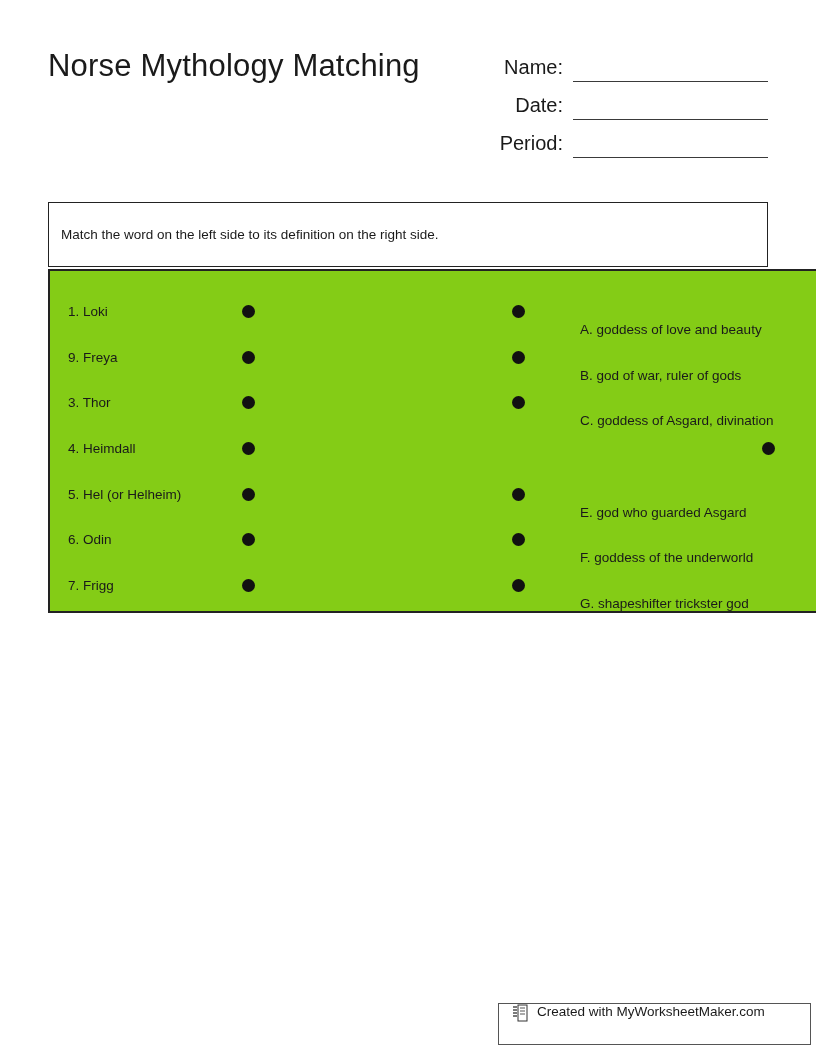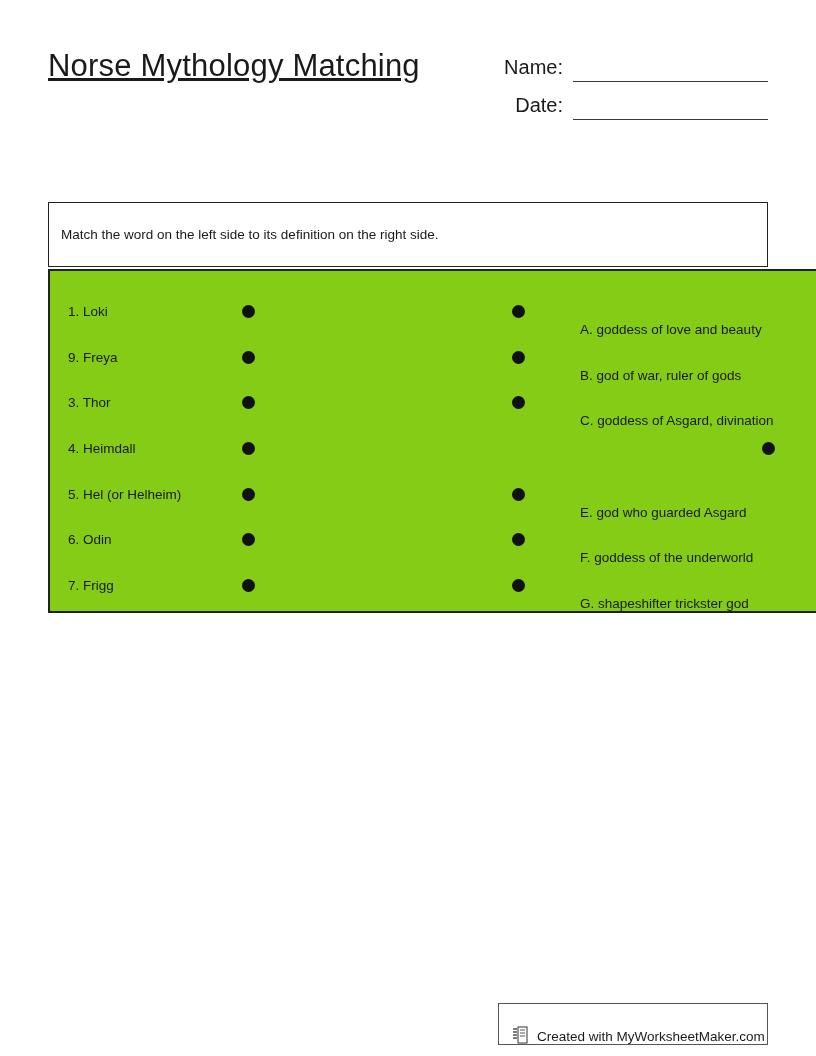--- a/index.html
+++ b/index.html
@@ -32,21 +32,20 @@
   }
   .title {
     position: absolute;
     top: 4px;
     left: 0;
     font-size: 31px;
     font-weight: 400;
     letter-spacing: 0.2px;
     color: #1a1a1a;
     white-space: nowrap;
-    text-decoration: underline;
   }
   .fields {
     position: absolute;
     top: 0;
     right: 0;
     width: 320px;
   }
   .field-row {
     display: flex;
     align-items: flex-end;
@@ -141,27 +140,27 @@
     padding-left: 8px;
     box-sizing: border-box;
     margin-top: 36px;
   }
 
   
   .footer-badge {
     position: absolute;
     left: 498px;
     top: 1003px;
-    width: 270px;
+    width: 313px;
     height: 42px;
     box-sizing: border-box;
     border: 1.5px solid #555;
     background: #fff;
     display: flex;
-    align-items: flex-end;
+    align-items: flex-start;
     padding-left: 14px;
   }
   .badge-icon {
     width: 16px;
     height: 18px;
     margin-right: 8px;
     flex: 0 0 auto;
   }
   .badge-text {
     font-size: 13.5px;
@@ -177,20 +176,24 @@
   <div class="header">
     <div class="title">Norse Mythology Matching</div>
 
     <div class="fields">
       <div class="field-row">
         <span class="field-label">Name:</span>
         <span class="field-line"></span>
       </div>
       <div class="field-row">
         <span class="field-label">Date:</span>
+        <span class="field-line"></span>
+      </div>
+      <div class="field-row">
+        <span class="field-label">Period:</span>
         <span class="field-line"></span>
       </div>
     </div>
   </div>
 
   <div class="instructions">Match the word on the left side to its definition on the right side.</div>
 
   <div class="match-box">
     <div class="match-inner">
 

